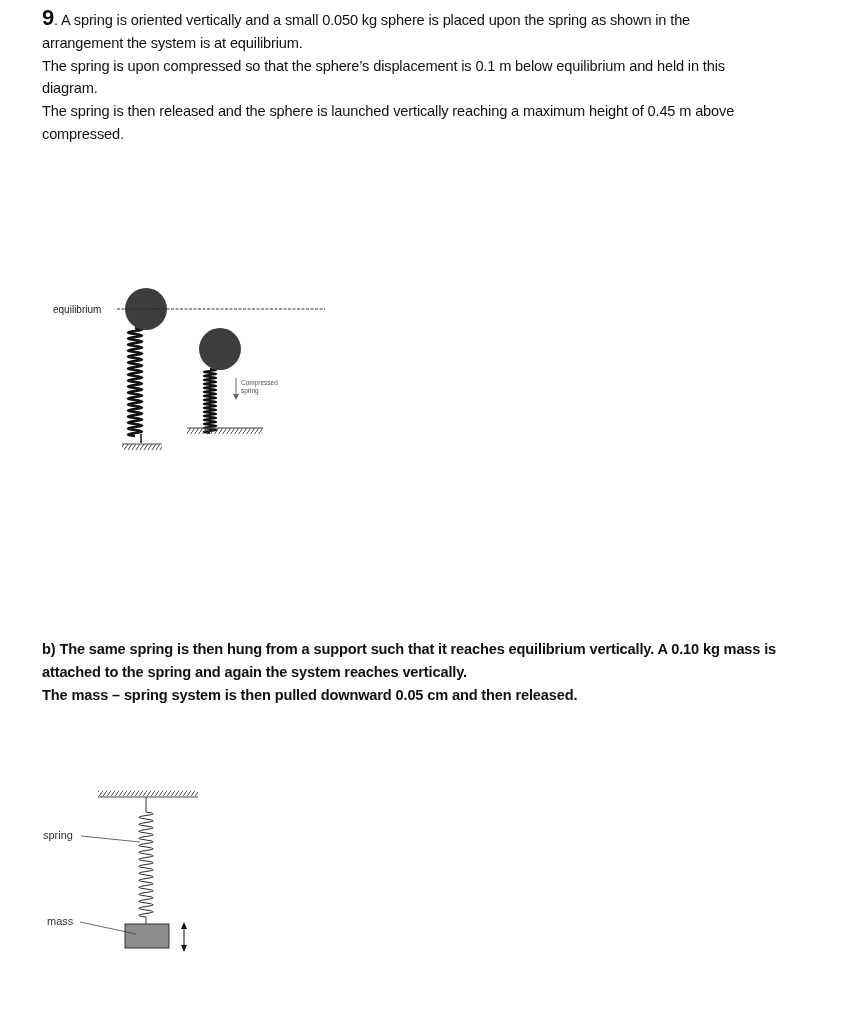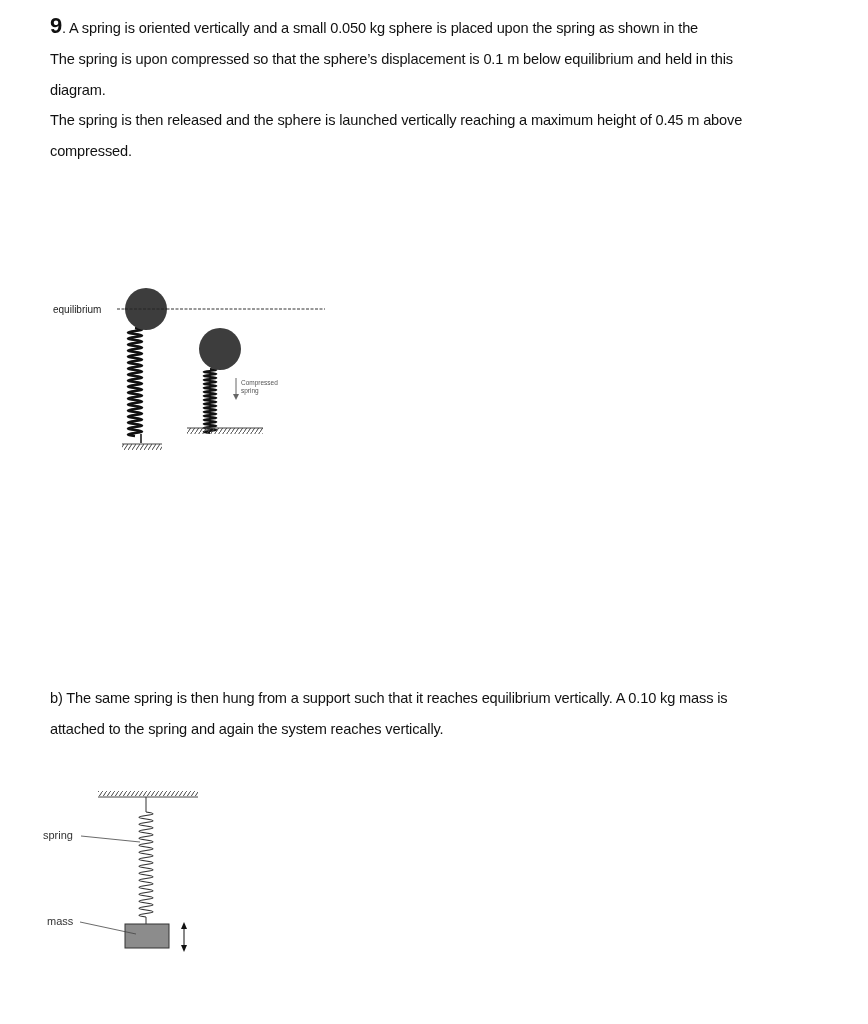--- a/index.html
+++ b/index.html
@@ -5,32 +5,33 @@
     html, body { margin: 0; padding: 0; background: #ffffff; }
     body {
       width: 868px; height: 1024px; position: relative; overflow: hidden;
       font-family: "Liberation Sans", sans-serif; color: #111;
     }
     .text-block {
       position: absolute; left: 42px; width: 790px;
       font-family: "Liberation Sans Narrow", "Liberation Sans", sans-serif;
       font-size: 14.6px; line-height: 22.8px; letter-spacing: -0.15px;
     }
-    .text-block p { margin: 8px; }
+    .text-block p { margin: 0; }
     .qnum { font-size: 22px; font-weight: bold; line-height: 22px; }
     #part-a { top: 7px; }
-    #part-b { top: 679px; }
+    #part-b { top: 638px; font-weight: bold; }
     svg text { font-family: "Liberation Sans", sans-serif; }
     .diagram { position: absolute; }
   </style>
 </head>
 <body>
 
 <div class="text-block" id="part-a">
   <p><span class="qnum">9</span><span>. A spring is oriented vertically and a small 0.050 kg sphere is placed upon the spring as shown in the</span></p>
+  <p>arrangement the system is at equilibrium.</p>
   <p>The spring is upon compressed so that the sphere’s displacement is 0.1 m below equilibrium and held in this</p>
   <p>diagram.</p>
   <p>The spring is then released and the sphere is launched vertically reaching a maximum height of 0.45 m above</p>
   <p>compressed.</p>
 </div>
 
 <svg class="diagram" style="left:40px; top:270px;" width="300" height="180" viewBox="0 0 300 180">
   <defs>
     <pattern id="hatch" width="4" height="6" patternUnits="userSpaceOnUse">
       <line x1="4" y1="0" x2="0" y2="6" stroke="#444" stroke-width="1"></line>
@@ -58,20 +59,21 @@
     <line x1="196" y1="108" x2="196" y2="127" stroke="#666" stroke-width="1"></line>
     <path d="M 193,124 L 196,130 L 199,124 Z" fill="#666"></path>
   </g>
   <text x="201" y="115" font-size="6.5" fill="#555">Compressed</text>
   <text x="201" y="123" font-size="6.5" fill="#555">spring</text>
 </svg>
 
 <div class="text-block" id="part-b">
   <p>b)  The same spring is then hung from a support such that it reaches equilibrium vertically.    A 0.10 kg mass is</p>
   <p>attached to the spring and again the system reaches vertically.</p>
+  <p>The mass – spring system is then pulled downward 0.05 cm and then released.</p>
 </div>
 
 <svg class="diagram" style="left:30px; top:780px;" width="220" height="180" viewBox="0 0 220 180">
   <defs>
     <pattern id="hatch2" width="4" height="6" patternUnits="userSpaceOnUse">
       <line x1="4" y1="0" x2="0" y2="6" stroke="#444" stroke-width="1"></line>
     </pattern>
   </defs>
   <rect x="68" y="11" width="100" height="5" fill="url(#hatch2)"></rect>
   <line x1="68" y1="17" x2="168" y2="17" stroke="#444" stroke-width="1"></line>

